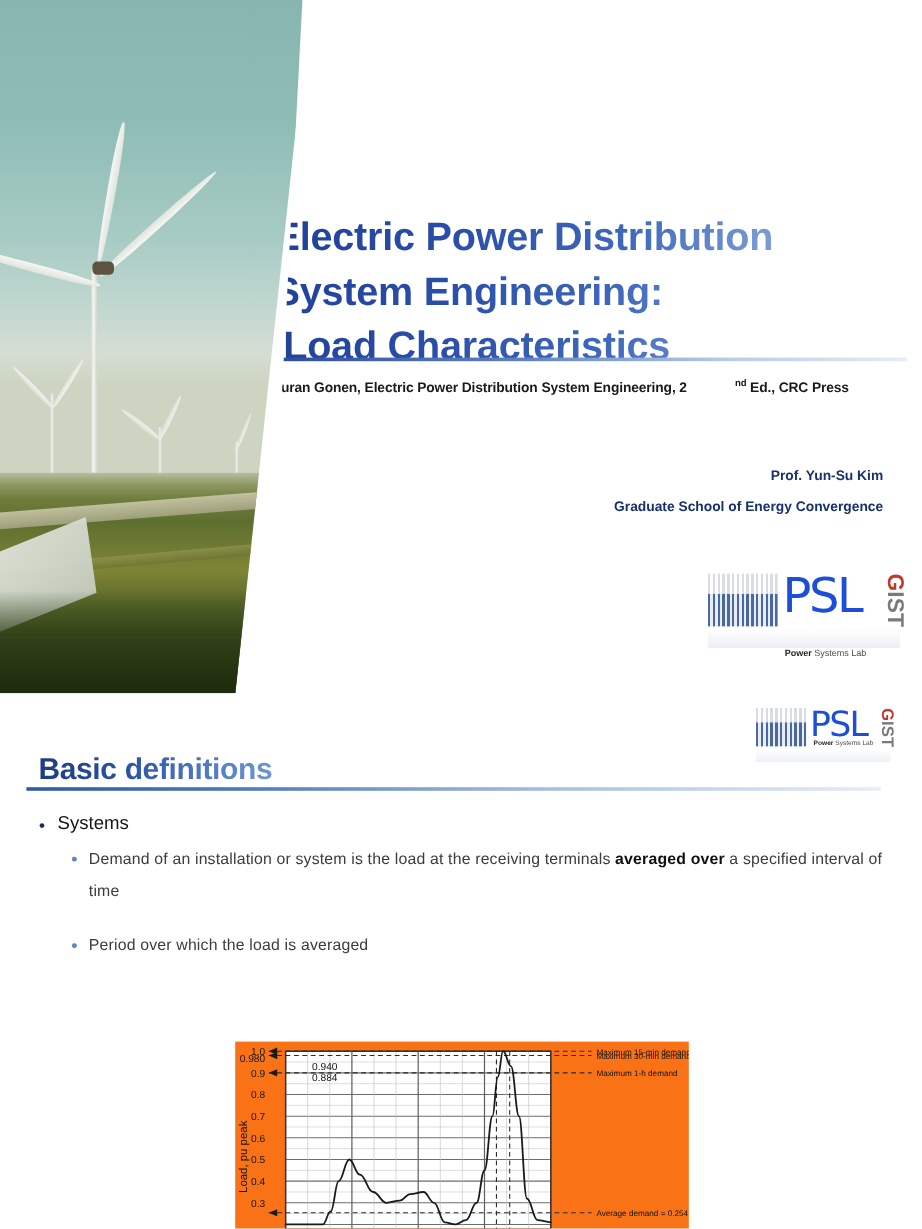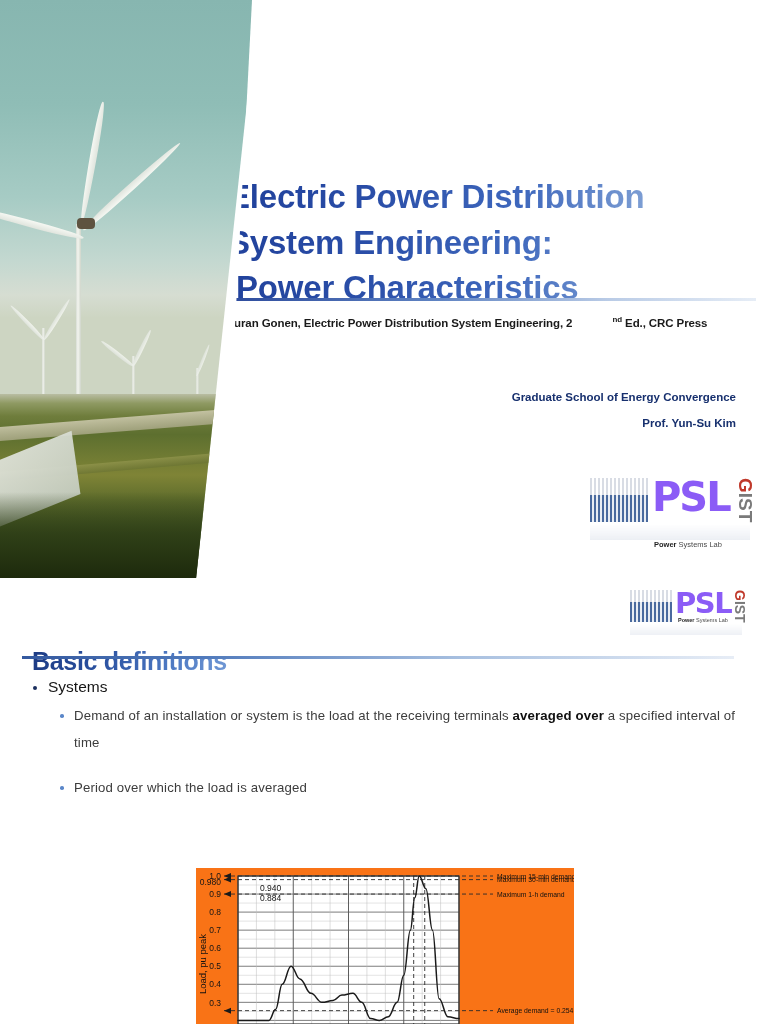--- a/index.html
+++ b/index.html
@@ -193,22 +193,22 @@
       #d8dce4 0, #d8dce4 2px, #ffffff 2px, #ffffff 4px);
   }
   .psl-bars .barbot {
     position: absolute; left: 0; right: 0; top: 38%; bottom: 0;
     background: repeating-linear-gradient(90deg,
       #4a6a9e 0, #4a6a9e 2px, #e9edf3 2px, #e9edf3 4px);
   }
   .psl-word {
     position: absolute;
     font-family: "DejaVu Sans", sans-serif;
-    font-weight: bold;
-    color: #8b5cf6;
+    font-weight: normal;
+    color: #1d4ed8;
     letter-spacing: -2px;
     line-height: 1;
   }
   .psl-tag {
     position: absolute;
     font-size: 6px;
     color: #4a4a4a;
     white-space: nowrap;
   }
   .psl-tag b { color: #1f1f1f; }
@@ -233,21 +233,21 @@
     position: absolute;
     left: 0; top: 578px;
     width: 768px;
     height: 446px;
     background: #ffffff;
     overflow: hidden;
   }
   .s2-title {
     position: absolute;
     left: 32px;
-    top: 48px;
+    top: 28px;
     font-size: 25px;
     font-weight: bold;
     letter-spacing: -0.3px;
     background: linear-gradient(95deg, #1d3b84 0%, #2a51a0 35%, #4d78c2 70%, #6f97d4 100%);
     -webkit-background-clip: text;
     background-clip: text;
     color: transparent;
     text-align: center;
     -webkit-text-fill-color: transparent;
   }
@@ -343,29 +343,29 @@
     <div class="blade" style="left:195px; top:342px; width:3px; height:34px; transform:rotate(22deg); opacity:.75;"></div>
 
     <div class="ground"></div>
     <div class="water"></div>
     <div class="grass-fore"></div>
   </div>
 
   <div class="title-area">
     <h1 class="main-title"><span>Electric Power Distribution</span>
 <span>System Engineering:</span>
-<span class="title-indent">Power Characteristics</span></h1>
+<span class="title-indent">Load Characteristics</span></h1>
 
     <div class="title-rule"></div>
 
     <div class="ref-line"><span>Turan Gonen, Electric Power Distribution System Engineering, 2</span><sup>nd</sup><span> Ed., CRC Press</span></div>
 
     <div class="affil">
+      <div>Prof. Yun-Su Kim</div>
       <div>Graduate School of Energy Convergence</div>
-      <div>Prof. Yun-Su Kim</div>
     </div>
 
     <div class="psl-logo" style="left:368px; top:478px; width:160px; height:52px;">
       <div class="psl-bars" style="width:58px; height:44px;">
         <div class="bartop"></div>
         <div class="barbot"></div>
       </div>
       <div class="psl-word" style="left:62px; top:-1px; font-size:40px;">PSL</div>
       <div class="psl-tag" style="left:64px; top:38px; font-size:7.5px;margin-top:24px;"><b>Power</b><span> Systems Lab</span></div>
       <div class="psl-gist" style="left:146px; top:0px; font-size:19px;"><span class="g1">G</span>IST</div>

